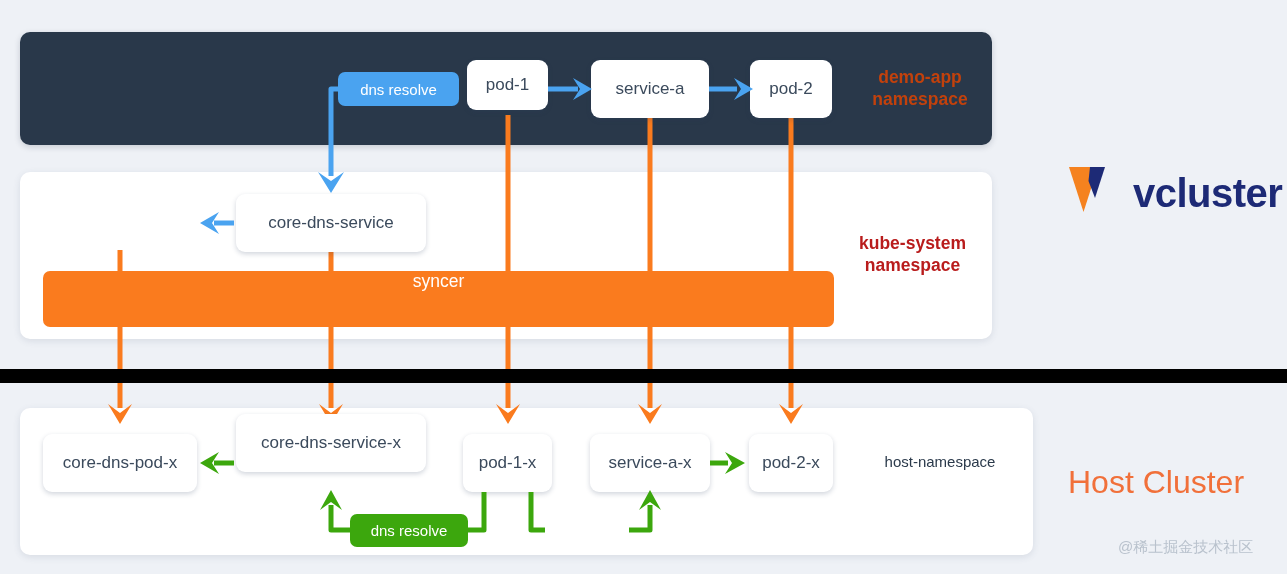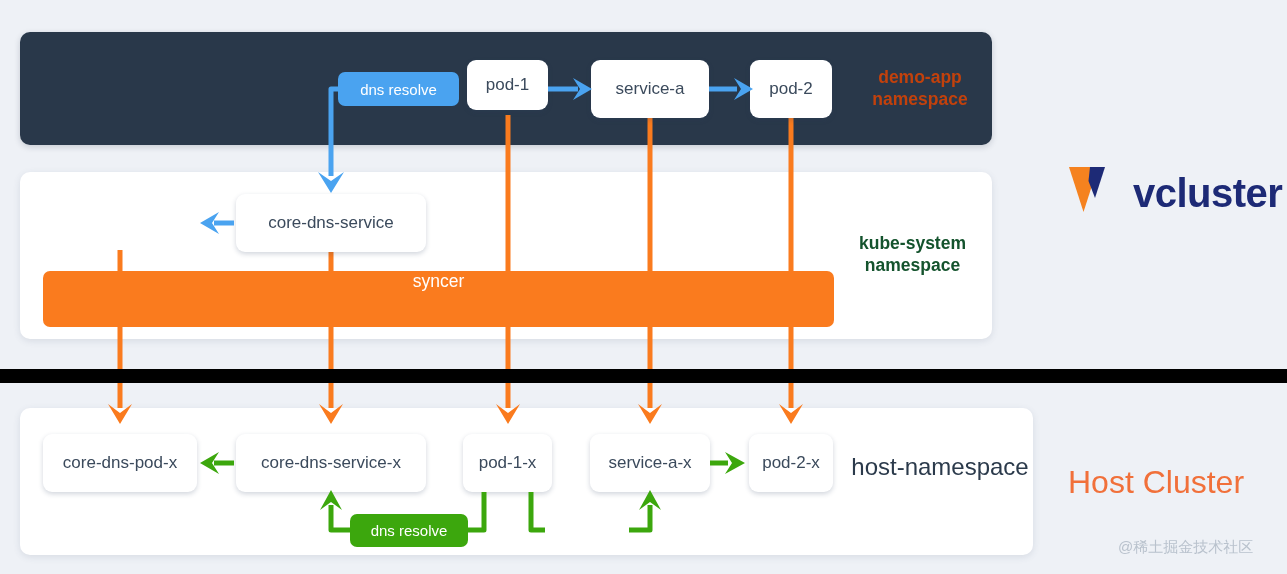--- a/index.html
+++ b/index.html
@@ -34,22 +34,22 @@
   }
   .ns-label {
     position: absolute;
     text-align: center;
     line-height: 1.28;
     font-size: 17.5px;
     font-weight: 600;
     white-space: pre-line;
   }
   .ns-label.on-dark { color: #c2410c; }
-  .ns-label.on-light { color: #14532d; }
-  .ns-label.plain { font-weight: 400; color: #2b3a4b; font-size: 24px;}
+  .ns-label.on-light { color: #b91c1c; }
+  .ns-label.plain { font-weight: 400; color: #2b3a4b; font-size: 15px;}
 
   
   .node {
     position: absolute;
     box-sizing: border-box;
     background: #ffffff;
     border-radius: 9px;
     box-shadow: 0 2px 5px rgba(45,65,95,0.22);
     display: flex;
     align-items: center;
@@ -192,21 +192,21 @@
     <span>core-dns-service</span>
   </div>
 
   <div class="syncer" style="left:43px; top:271px; width:791px; height:56px;">
     <span>syncer</span>
   </div>
 
   <div class="node" style="left:43px; top:434px; width:154px; height:58px;">
     <span>core-dns-pod-x</span>
   </div>
-  <div class="node" style="left:236px; top:434px; width:190px; height:58px;">
+  <div class="node" style="left:236px; top:414px; width:190px; height:58px;">
     <span>core-dns-service-x</span>
   </div>
   <div class="node" style="left:463px; top:434px; width:89px; height:58px;">
     <span>pod-1-x</span>
   </div>
   <div class="node" style="left:590px; top:434px; width:120px; height:58px;">
     <span>service-a-x</span>
   </div>
   <div class="node" style="left:749px; top:434px; width:84px; height:58px;">
     <span>pod-2-x</span>

